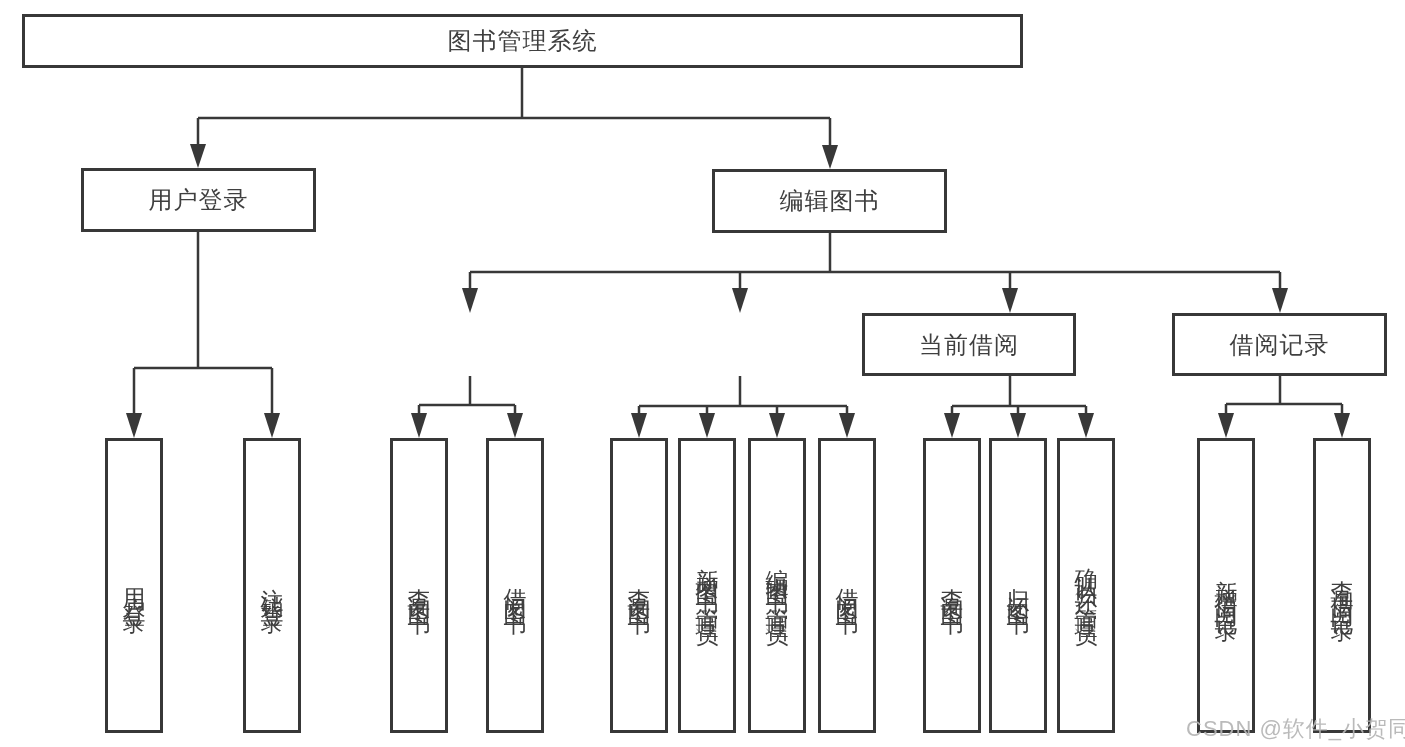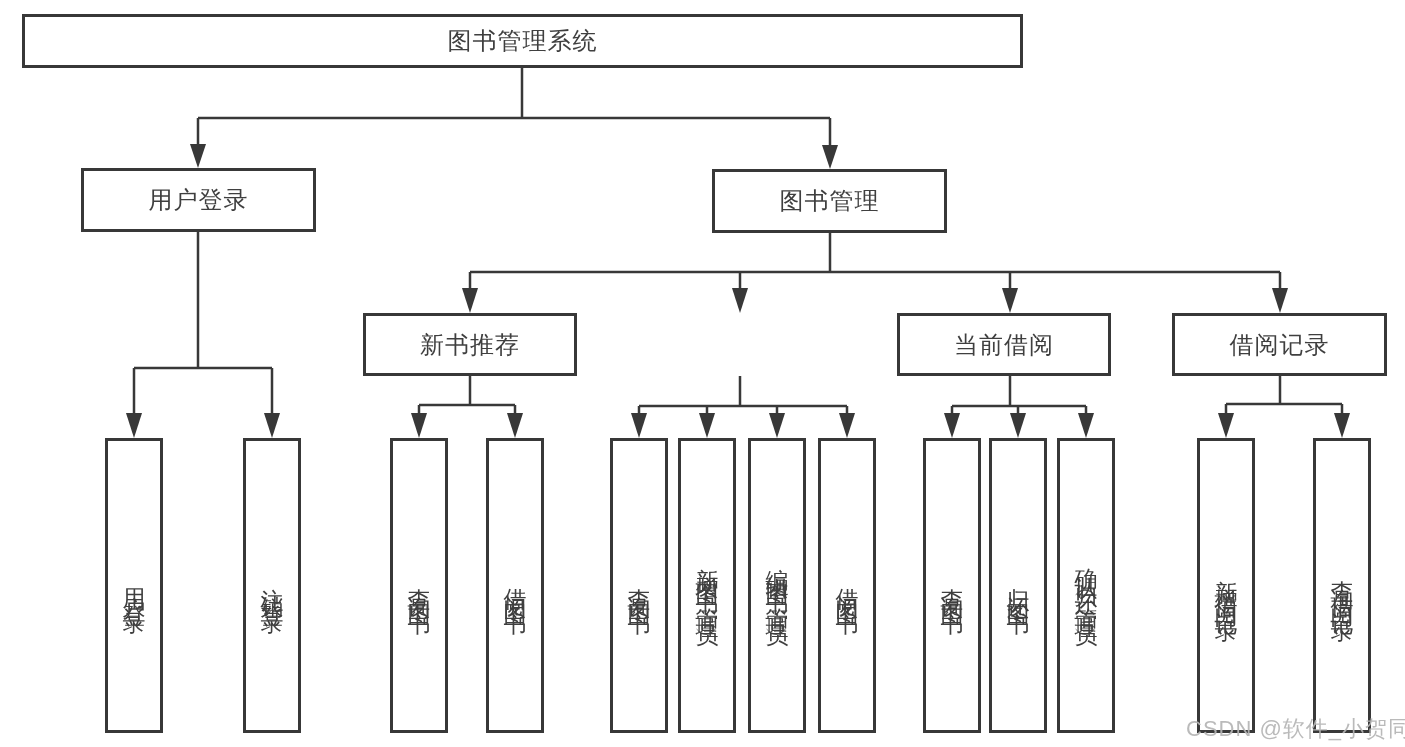--- a/index.html
+++ b/index.html
@@ -87,27 +87,24 @@
   </svg>
 
   <div class="node h-node root">
     <span>图书管理系统</span>
   </div>
 
   <div class="node h-node l2" style="left:81px;top:168px;">
     <span>用户登录</span>
   </div>
   <div class="node h-node l2" style="left:712px;top:169px;">
-    <span>图书管理</span>
+    <span>编辑图书</span>
   </div>
 
-  <div class="node h-node l3" style="left:363px;">
-    <span>新书推荐</span>
-  </div>
-  <div class="node h-node l3" style="left:897px;">
+  <div class="node h-node l3" style="left:862px;">
     <span>当前借阅</span>
   </div>
   <div class="node h-node l3" style="left:1172px;width:215px;">
     <span>借阅记录</span>
   </div>
 
   <div class="node leaf" style="left:105px;">
     <span class="vtext">用户登录</span>
   </div>
   <div class="node leaf" style="left:243px;">

